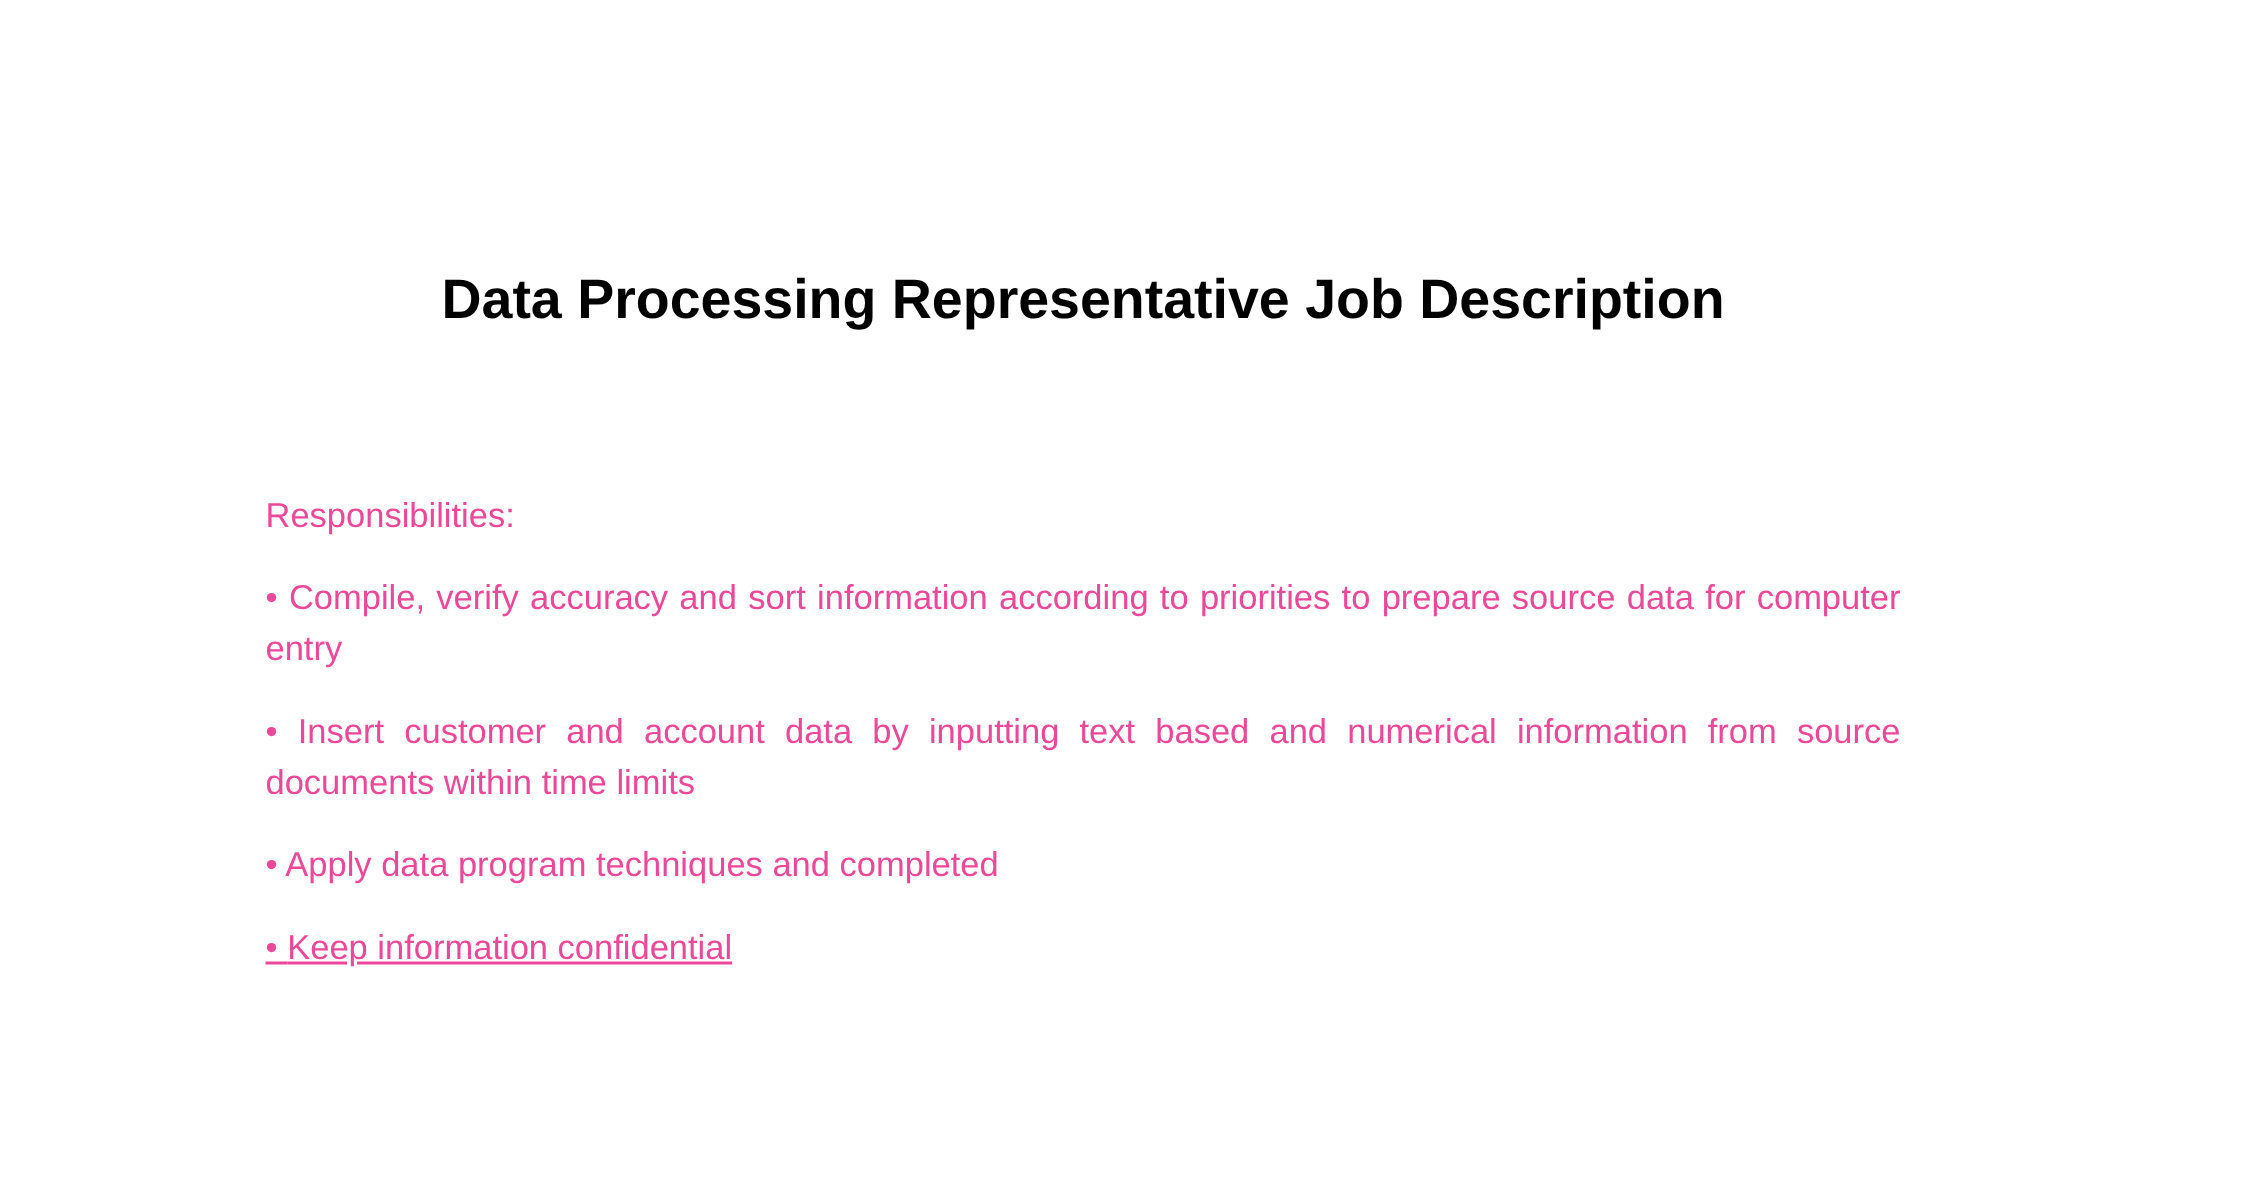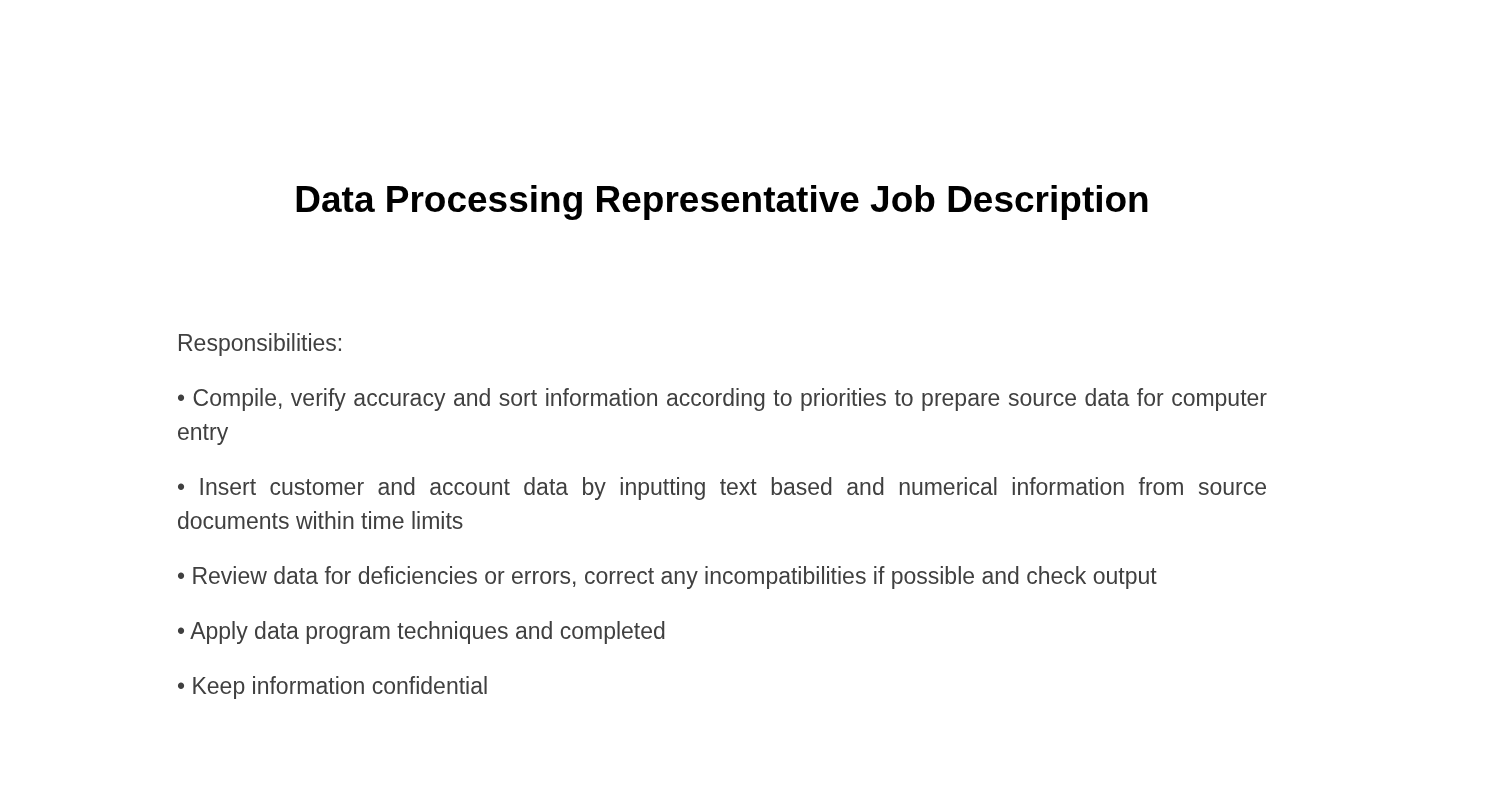--- a/index.html
+++ b/index.html
@@ -18,54 +18,53 @@
     margin-top: 178px;
     text-align: center;
     font-size: 37px;
     font-weight: 700;
     color: #000000;
     line-height: 1.2;
     letter-spacing: 0px;
   }
   .doc-body {
     margin: 0 177px;
-    color: #404040;
+    color: #ec4899;
     font-size: 23px;
     line-height: 34px;
   }
   .section-heading {
     margin-top: 104px;
     margin-bottom: 21px;
     font-weight: 400;
   }
   .bullet-item {
     margin-bottom: 21px;
     text-align: justify;
     text-align-last: left;
   }
-  .bullet-item:last-child { margin-bottom: 0; }
+  .bullet-item:last-child { margin-bottom: 0; text-decoration: underline; }
   .bullet-glyph {
     display: inline;
   }
 </style>
 </head>
 <body>
 
 <div class="page">
   <h1 class="doc-title">Data Processing Representative Job Description</h1>
 
   <div class="doc-body">
     <p class="section-heading">Responsibilities:</p>
 
     <div id="bullet-list">
   <p class="bullet-item"><span class="bullet-glyph">• </span><span class="bullet-text">Compile, verify accuracy and sort information according to priorities to prepare source data for computer entry</span></p>
 
   <p class="bullet-item"><span class="bullet-glyph">• </span><span class="bullet-text">Insert customer and account data by inputting text based and numerical information from source documents within time limits</span></p>
 
-  <p class="bullet-item"><span class="bullet-glyph">• </span><span class="bullet-text">Review data for deficiencies or errors, correct any incompatibilities if possible and check output</span></p>
 
   <p class="bullet-item"><span class="bullet-glyph">• </span><span class="bullet-text">Apply data program techniques and completed</span></p>
 
 
   <p class="bullet-item"><span class="bullet-glyph">• </span><span class="bullet-text">Keep information confidential</span></p>
 </div>
   </div>
 </div>
 
 </body></html>

